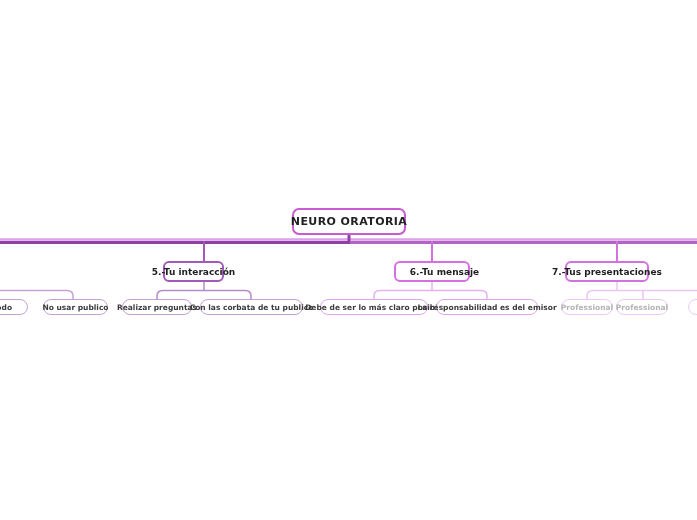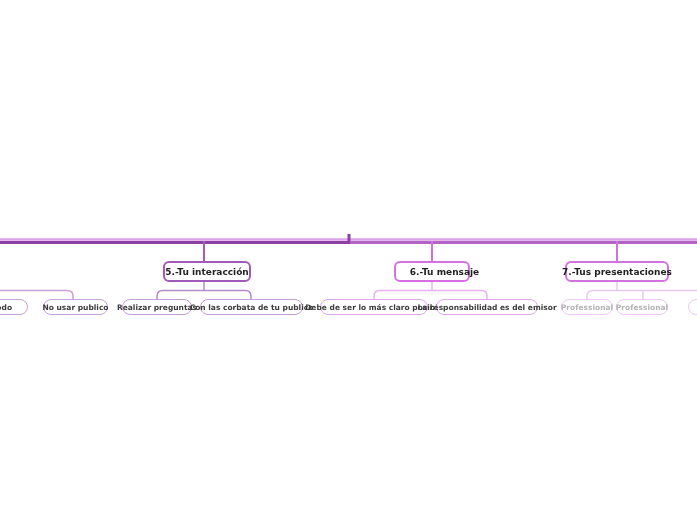--- a/index.html
+++ b/index.html
@@ -36,23 +36,23 @@
   }
   .node-branch {
     top: 261px; height: 21px;
     border-width: 2px;
     border-style: solid;
     border-radius: 6px;
     font-size: 9px;
     font-weight: bold;
     color: #1f1f1f;
   }
-  .node-b5 { left: 163px; width: 88px;  border-color: #a15ab8; }
+  .node-b5 { left: 163px; width: 61px;  border-color: #a15ab8; }
   .node-b6 { left: 394px; width: 76px;  border-color: #d76ee3; padding-left: 25px; }
-  .node-b7 { left: 565px; width: 104px; border-color: #d173de; }
+  .node-b7 { left: 565px; width: 84px; border-color: #d173de; }
   .leaf {
     top: 299px; height: 16px;
     border-width: 1.5px;
     border-style: solid;
     border-radius: 9px;
     font-size: 7.5px;
     font-weight: bold;
     color: #3b3b3b;
   }
   .leaf-l  { border-color: #c7a2d6; }
@@ -83,20 +83,23 @@
     <path d="M157 299 V296 Q157 290.5 163 290.5 H245 Q251 290.5 251 296 V299" fill="none" stroke-width="1.5" stroke="#b78bc9"></path>
 
     <path d="M432 282 V290" fill="none" stroke-width="1.5" stroke="#e6b3f0"></path>
     <path d="M374 299 V296 Q374 290.5 380 290.5 H481 Q487 290.5 487 296 V299" fill="none" stroke-width="1.5" stroke="#e6b3f0"></path>
 
     <path d="M617 282 V290" fill="none" stroke-width="1.5" stroke="#ebc6f5"></path>
     <path d="M587 299 V296 Q587 290.5 593 290.5 H697" fill="none" stroke-width="1.5" stroke="#ebc6f5"></path>
     <path d="M643 290.5 V299" fill="none" stroke-width="1.5" stroke="#ebc6f5"></path>
   </svg>
 
+  <div class="node node-root">
+    <span>NEURO ORATORIA</span>
+  </div>
 
   <div class="node node-branch node-b5">
     <span>5.-Tu interacción</span>
   </div>
   <div class="node node-branch node-b6">
     <span>6.-Tu mensaje</span>
   </div>
   <div class="node node-branch node-b7">
     <span>7.-Tus presentaciones</span>
   </div>

